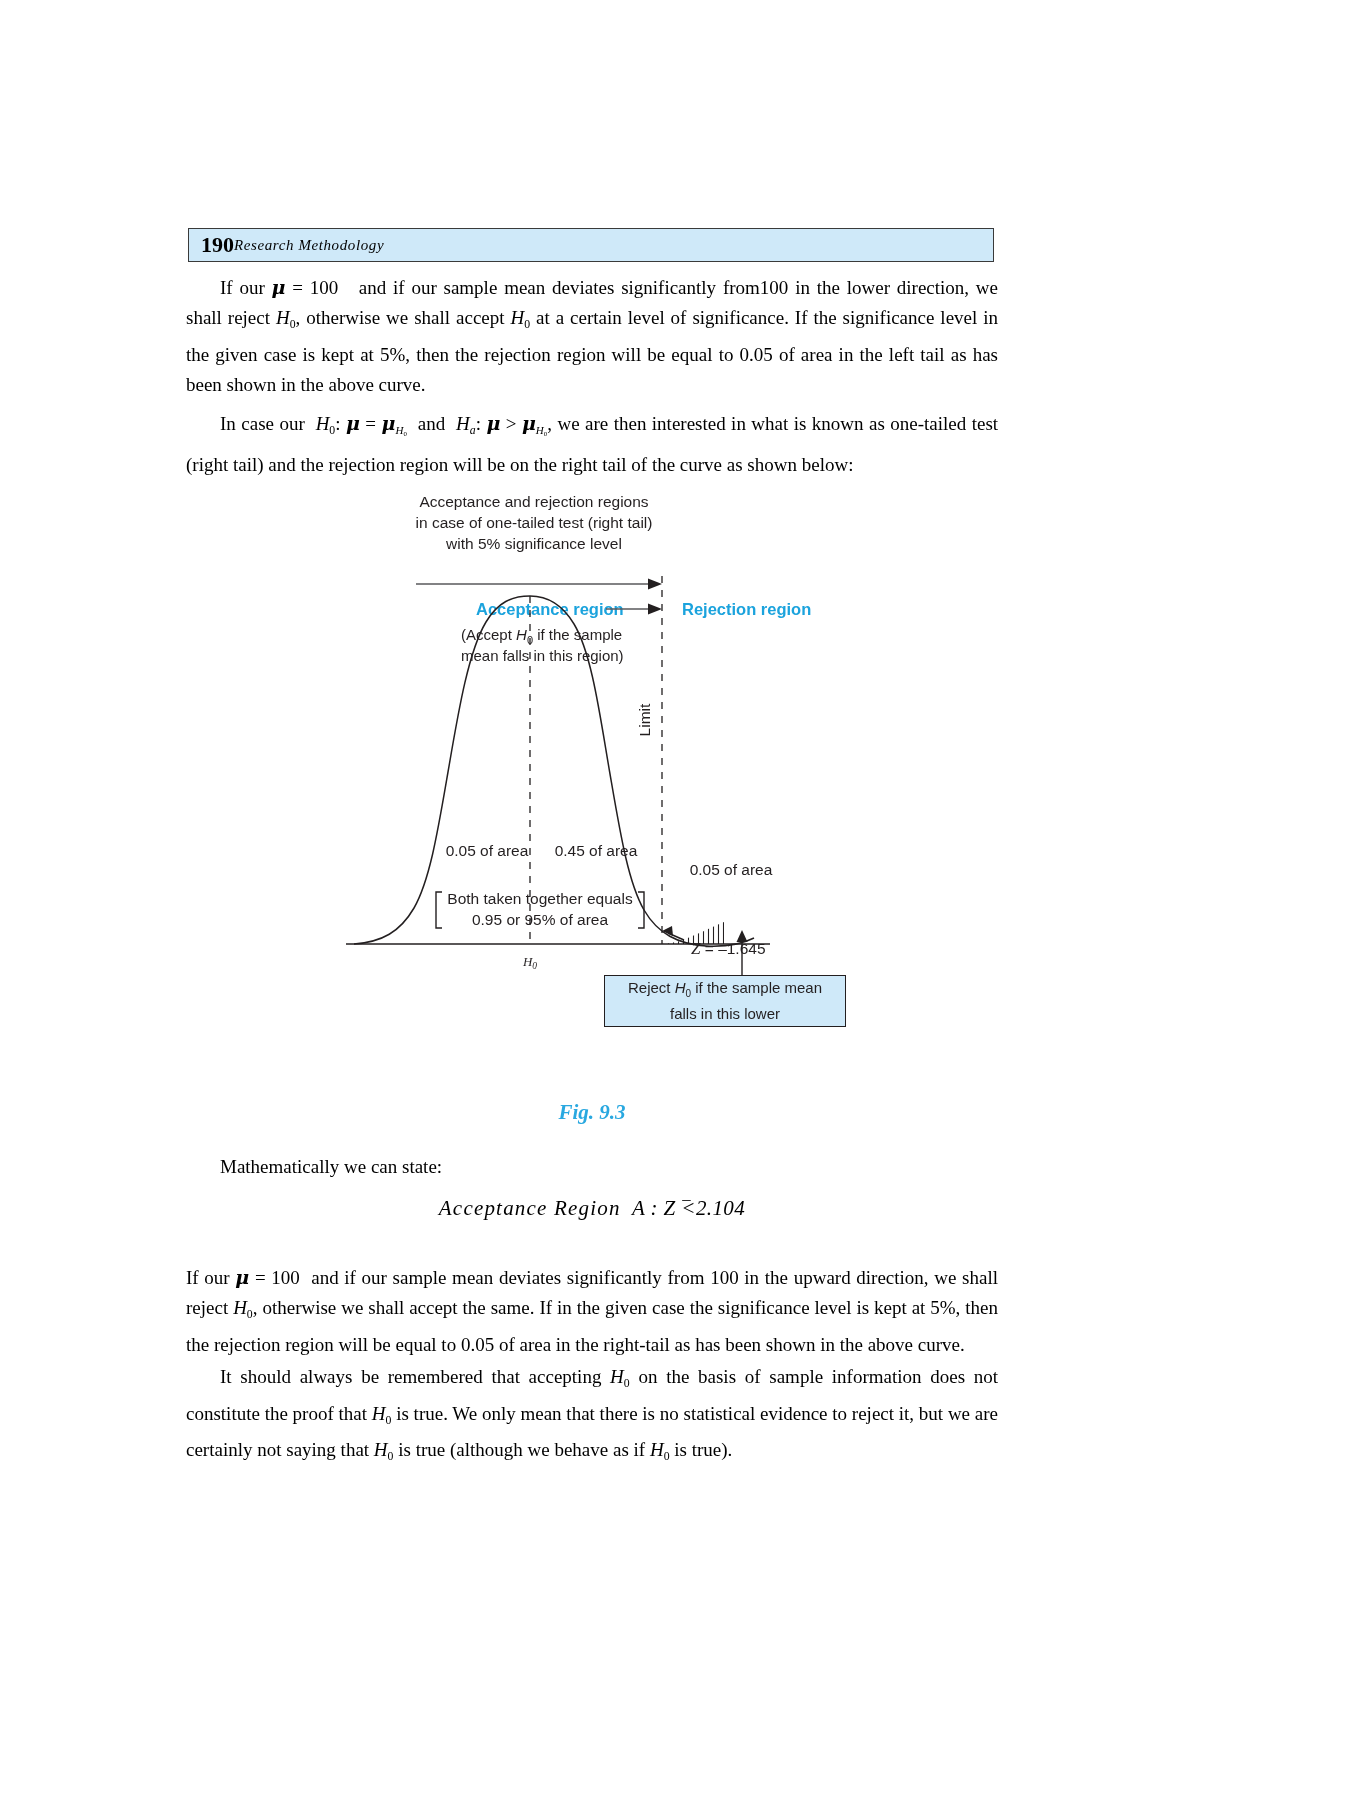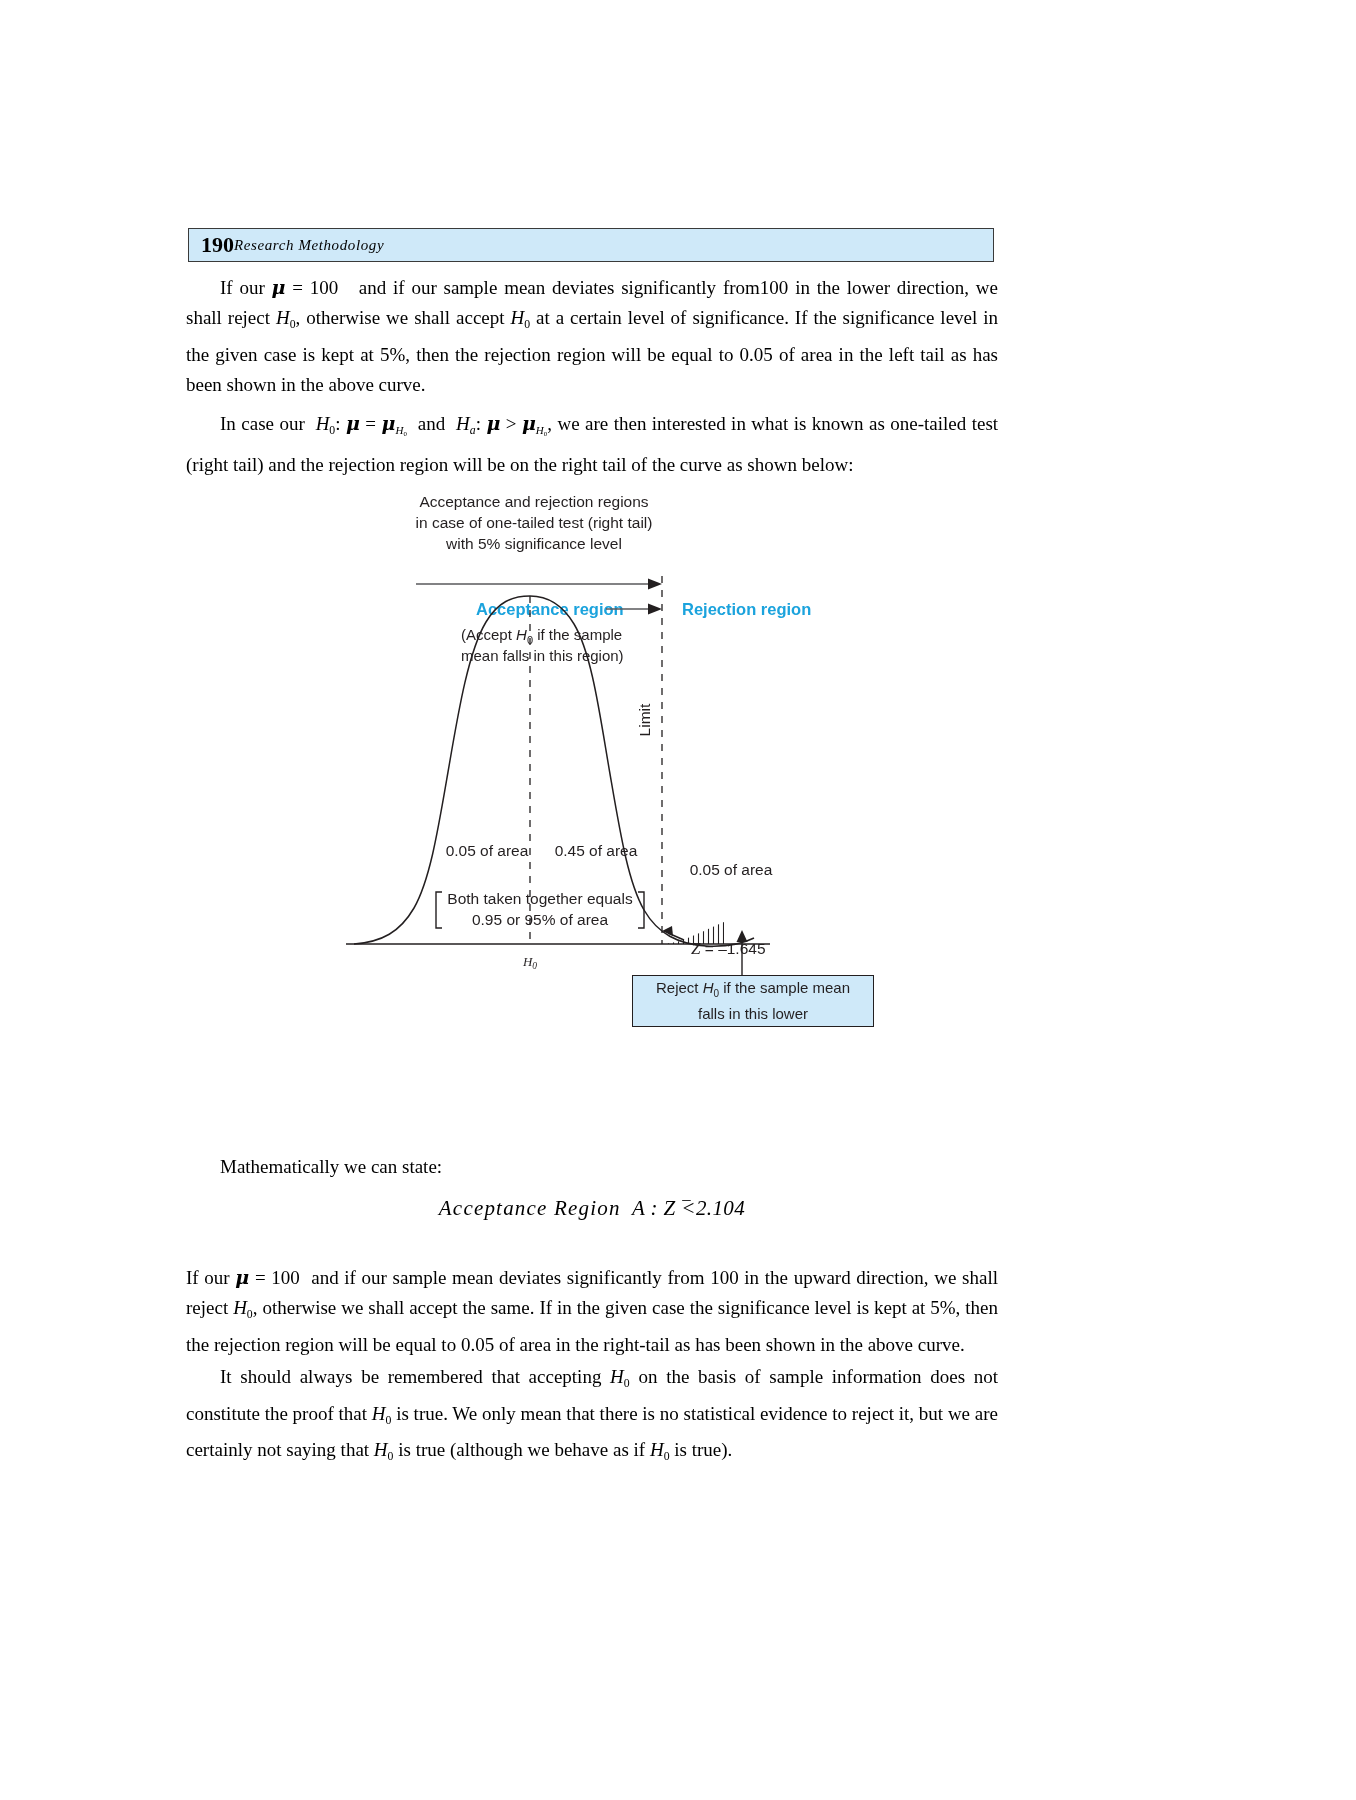--- a/index.html
+++ b/index.html
@@ -248,26 +248,27 @@
 
       <g>
         <line x1="498" y1="448" x2="482" y2="441" stroke="#231f20" stroke-width="1.4"></line>
         <polygon points="486,434 476,439 487,444" fill="#231f20"></polygon>
       </g>
     </svg>
 
     <div style="position:absolute; left:418px; top:483px; width:242px; height:52px;
                 background:#cfe9f9; border:1.2px solid #231f20; box-sizing:border-box;
                 display:flex; flex-direction:column; align-items:center; justify-content:center;
-                font-family:'Liberation Sans', sans-serif; font-size:15px; color:#231f20; line-height:20px;margin-left:28px;">
+                font-family:'Liberation Sans', sans-serif; font-size:15px; color:#231f20; line-height:20px;">
       <div>Reject <i>H</i><sub style="font-size:10px">0</sub> if the sample mean</div>
       <div>falls in this lower</div>
     </div>
   </div>
 
+  <div class="fig-caption">Fig.  9.3</div>
 
   <div style="position:absolute; left:186px; top:1152px; width:812px;">
     <p class="para indent" style="margin:0">Mathematically we can state:</p>
   </div>
 
   <div class="eq-block eq1">
     <span class="eqlead">Acceptance  Region</span>&nbsp;&nbsp;<span>A : Z</span>&nbsp;<span class="lte">&lt;</span><span>2.104</span>
   </div>
 
 

